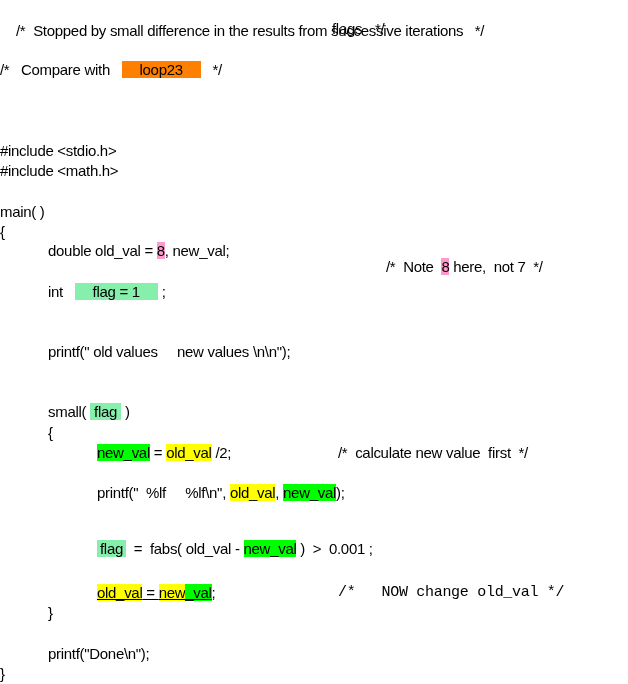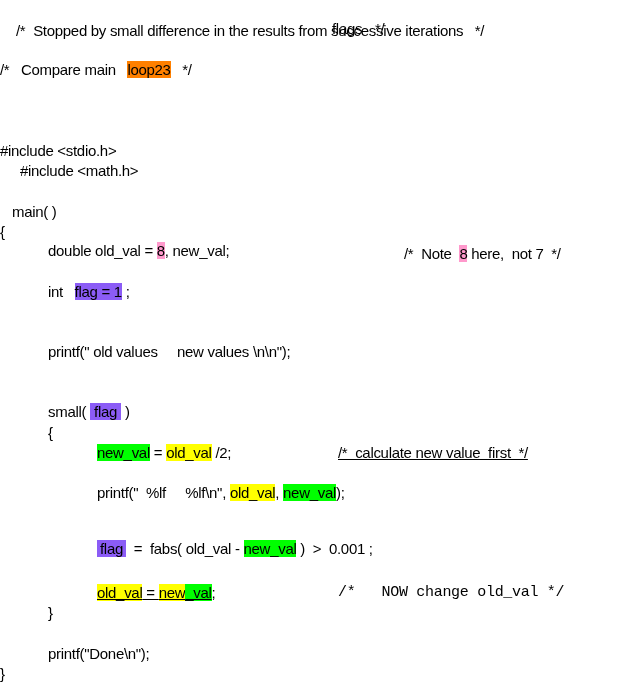--- a/index.html
+++ b/index.html
@@ -3,61 +3,61 @@
 <meta charset="utf-8">
 <style>
   html, body { margin: 0; padding: 0; background: #ffffff; }
   body {
     width: 628px; height: 684px; position: relative; overflow: hidden;
     font-family: "Liberation Sans", sans-serif;
     font-size: 15px; color: #000;
     letter-spacing: -0.3px;
   }
   .line { position: absolute; white-space: pre; line-height: 18px; height: 18px; }
-  .hl { padding: 0 0; }
+  .hl { padding: 0 18px; }
   .orange { background: #ff8000; }
   .pink { background: #ff99cc; }
-  .cyan { background: #8b5cf6; }
+  .cyan { background: #86efac; }
   .yellow { background: #ffff00; }
   .green { background: #00ff00; }
 </style>
 </head>
 <body>
 
 <div>
 
   <div class="line" style="left:0; top:2px;">
     <span style="position:absolute; left:332px;">flags</span><span style="position:absolute; left:375px;">*/</span>
   </div>
 
   <div class="line" style="left:16px; top:22px;">/*  Stopped by small difference in the results from successive iterations   */</div>
 
-  <div class="line" style="left:0; top:61px;"><span>/*   Compare main   </span><span class="hl orange">loop23</span><span>   */</span></div>
+  <div class="line" style="left:0; top:61px;"><span>/*   Compare with   </span><span class="hl orange">loop23</span><span>   */</span></div>
 
   <div class="line" style="left:0; top:142px;text-align:center;">#include &lt;stdio.h&gt;</div>
-  <div class="line" style="left:0; top:162px;padding-left:20px;">#include &lt;math.h&gt;</div>
+  <div class="line" style="left:0; top:162px;">#include &lt;math.h&gt;</div>
 
-  <div class="line" style="left:0; top:203px;margin-left:12px;">main( )</div>
+  <div class="line" style="left:0; top:203px;">main( )</div>
   <div class="line" style="left:0; top:223px;">{</div>
 
   <div class="line" style="left:48px; top:242px;"><span>double old_val = </span><span class="pink">8</span><span>, new_val;</span></div>
 
-  <div class="line" style="left:386px; top:245px;margin-left:18px;"><span>/*  Note  </span><span class="pink">8</span><span> here,  not 7  */</span></div>
+  <div class="line" style="left:386px; top:258px;"><span>/*  Note  </span><span class="pink">8</span><span> here,  not 7  */</span></div>
 
   <div class="line" style="left:48px; top:283px;"><span>int   </span><span class="hl cyan">flag = 1</span><span> ;</span></div>
 
   <div class="line" style="left:48px; top:343px;">printf(" old values     new values \n\n");</div>
 
   <div class="line" style="left:48px; top:403px;"><span>small( </span><span class="hl cyan" style="padding:0 4px;">flag</span><span> )</span></div>
 
   <div class="line" style="left:48px; top:424px;">{</div>
 
   <div class="line" style="left:97px; top:444px;"><span class="green">new_val</span><span> = </span><span class="yellow">old_val</span><span> /2;</span></div>
 
-  <div class="line" style="left:338px; top:444px;text-decoration:underline;">/*  calculate new value  first  */</div>
+  <div class="line" style="left:338px; top:444px;">/*  calculate new value  first  */</div>
 
   <div class="line" style="left:97px; top:484px;"><span>printf("  %lf     %lf\n", </span><span class="yellow">old_val</span><span>, </span><span class="green">new_val</span><span>);</span></div>
 
   <div class="line" style="left:97px; top:524px;margin-top:16px;"><span class="hl cyan" style="padding:0 3px;">flag</span><span>  =  fabs( old_val - </span><span class="green">new_val</span><span> )  &gt;  0.001 ;</span></div>
 
   <div class="line" style="left:97px; top:584px;text-decoration:underline;"><span class="yellow">old_val</span><span> = </span><span class="yellow">new</span><span class="green">_val</span><span>;</span></div>
 
   <div class="line" style="left:338px; top:584px;font-family:Liberation Mono, monospace;">/*   NOW change old_val */</div>
 
   <div class="line" style="left:48px; top:604px;">}</div>

